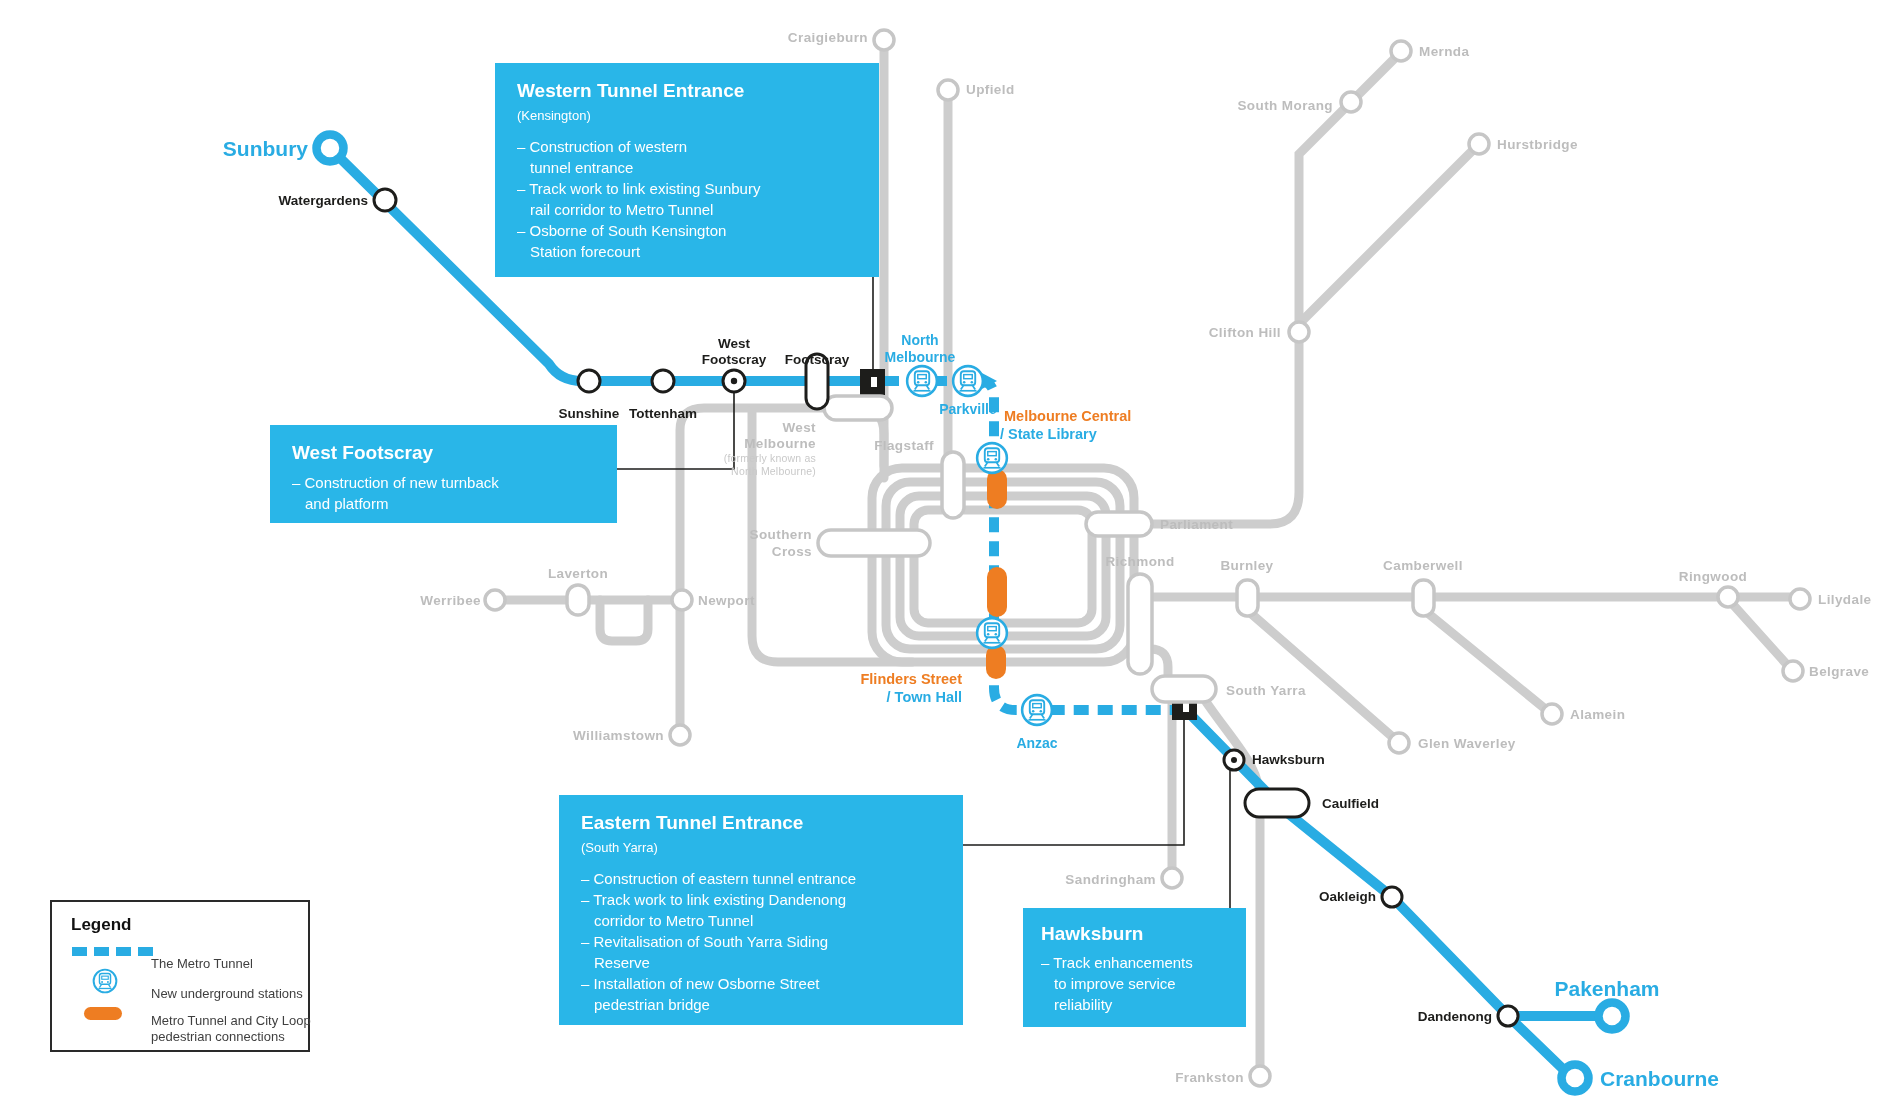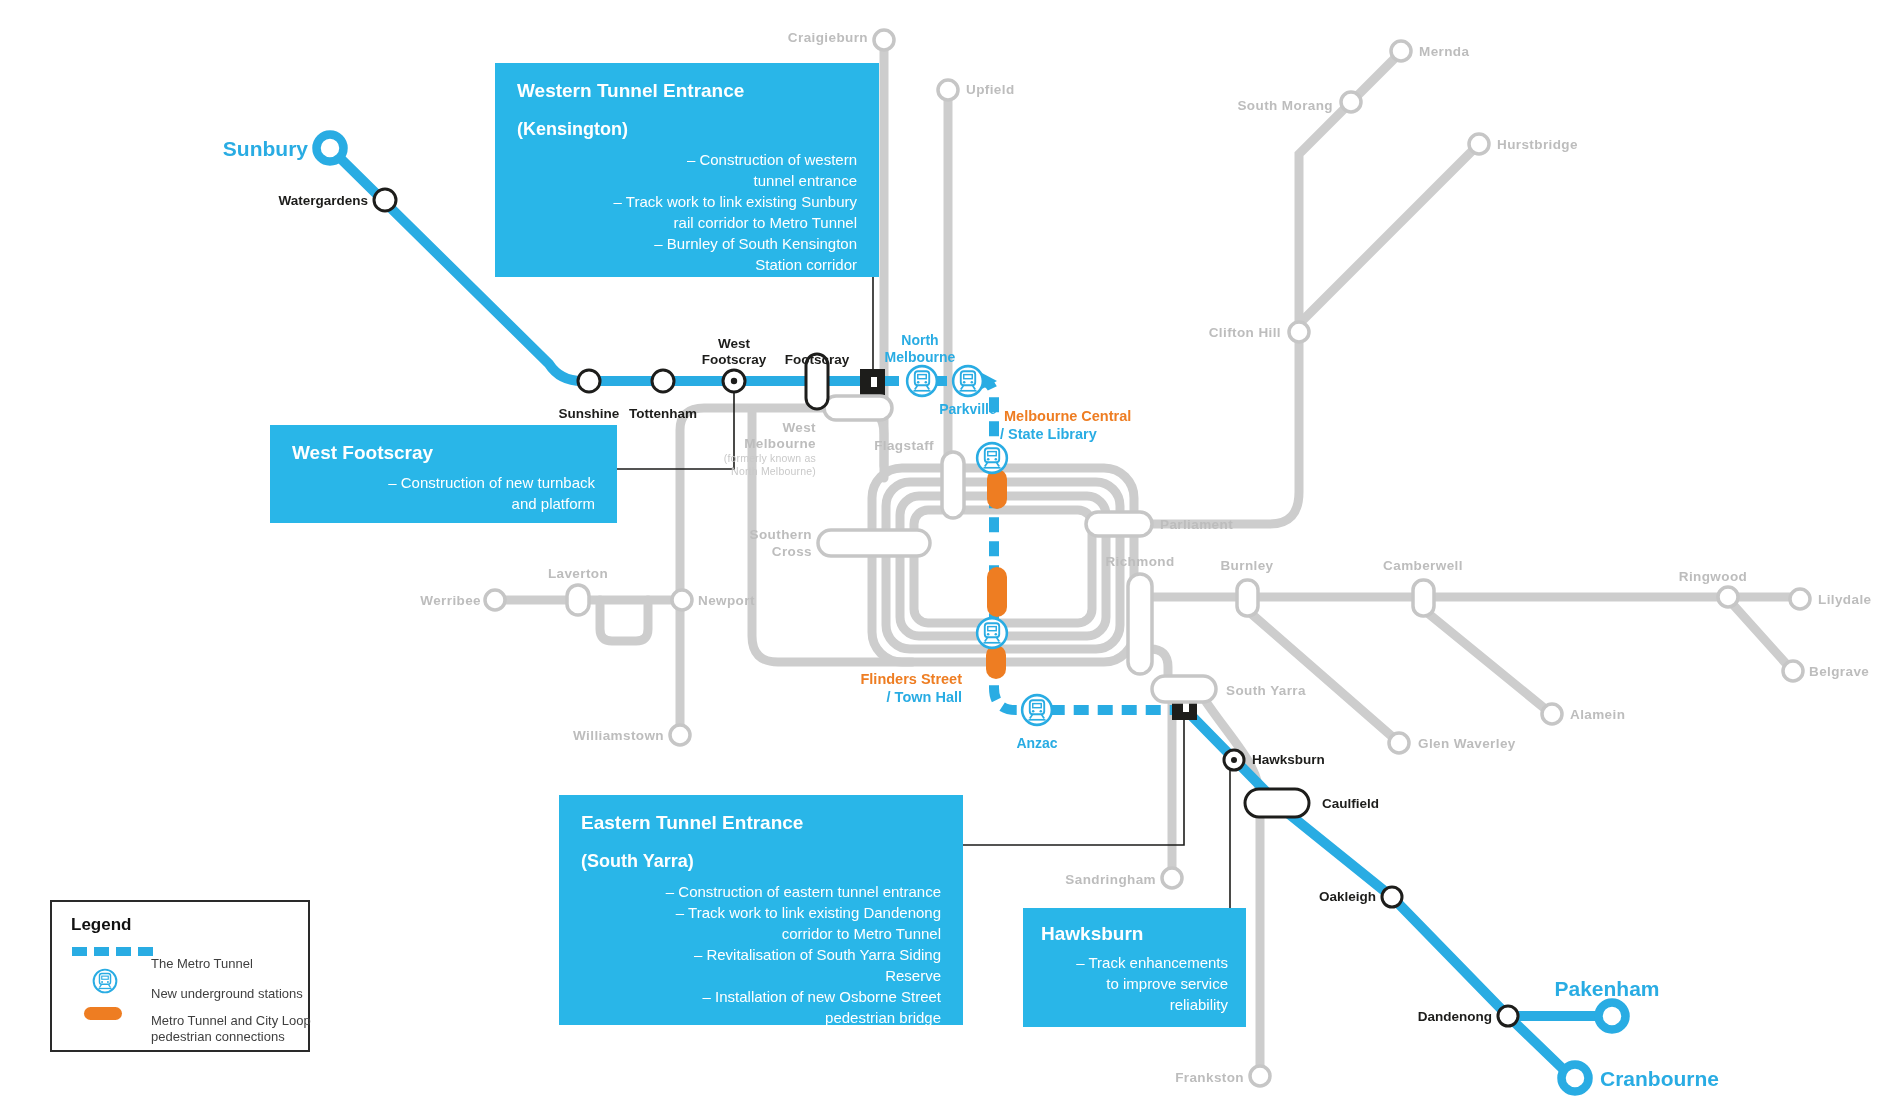--- a/index.html
+++ b/index.html
@@ -31,22 +31,22 @@
   .tk{font-weight:700;font-size:13.5px;fill:var(--black);}
   .tb{font-weight:700;font-size:14px;fill:var(--line-blue);}
   .tt{font-weight:700;font-size:21px;fill:var(--line-blue);}
   .to{font-weight:700;font-size:14.5px;fill:var(--orange);}
   .tb2{font-weight:700;font-size:14.5px;fill:var(--line-blue);}
 
   
   .callout{position:absolute;background:var(--box-blue);color:#fff;box-sizing:border-box;
            padding:16px 22px;}
   .callout h2{margin:0;font-size:19px;line-height:24px;font-weight:700;}
-  .callout .sub{font-size:18px;line-height:22px;font-weight:700;margin:15px 0 9px 0;}
-  .b-line{font-size:15px;line-height:21px;padding-left:13px;text-align:right;}
+  .callout .sub{font-size:13px;line-height:22px;font-weight:400;margin:2px 0 9px 0;}
+  .b-line{font-size:15px;line-height:21px;padding-left:13px;}
   .b-line.bullet{padding-left:0;}
 
   
   #legend{position:absolute;left:50px;top:900px;width:260px;height:152px;background:#fff;
           border:2px solid #2a2a2a;box-sizing:border-box;}
   #legend .ltitle{position:absolute;left:19px;top:13px;font-size:17px;font-weight:700;color:#111;}
   .lrow-text{position:absolute;left:99px;font-size:13px;color:var(--label-dark);line-height:16px;margin-top:13px;}
   #legend-dashes{position:absolute;left:20px;top:45px;width:88px;height:9px;
       background:repeating-linear-gradient(to right,var(--line-blue) 0 15px,transparent 15px 22px);}
   #legend-pill{position:absolute;left:32px;top:105px;width:38px;height:13px;border-radius:7px;
@@ -223,22 +223,22 @@
   <text class="tb" text-anchor="middle" x="1037" y="748">Anzac</text>
 </svg>
 
 <div class="callout" style="left:495px;top:63px;width:384px;height:214px;">
   <h2>Western Tunnel Entrance</h2>
   <div class="sub">(Kensington)</div>
   <div class="b-line bullet">– Construction of western</div>
   <div class="b-line">tunnel entrance</div>
   <div class="b-line bullet">– Track work to link existing Sunbury</div>
   <div class="b-line">rail corridor to Metro Tunnel</div>
-  <div class="b-line bullet">– Burnley of South Kensington</div>
-  <div class="b-line">Station corridor</div>
+  <div class="b-line bullet">– Osborne of South Kensington</div>
+  <div class="b-line">Station forecourt</div>
 </div>
 
 <div class="callout" style="left:270px;top:425px;width:347px;height:98px;">
   <h2>West Footscray</h2>
   <div style="height:7px;"></div>
   <div class="b-line bullet">– Construction of new turnback</div>
   <div class="b-line">and platform</div>
 </div>
 
 <div class="callout" style="left:559px;top:795px;width:404px;height:230px;">

